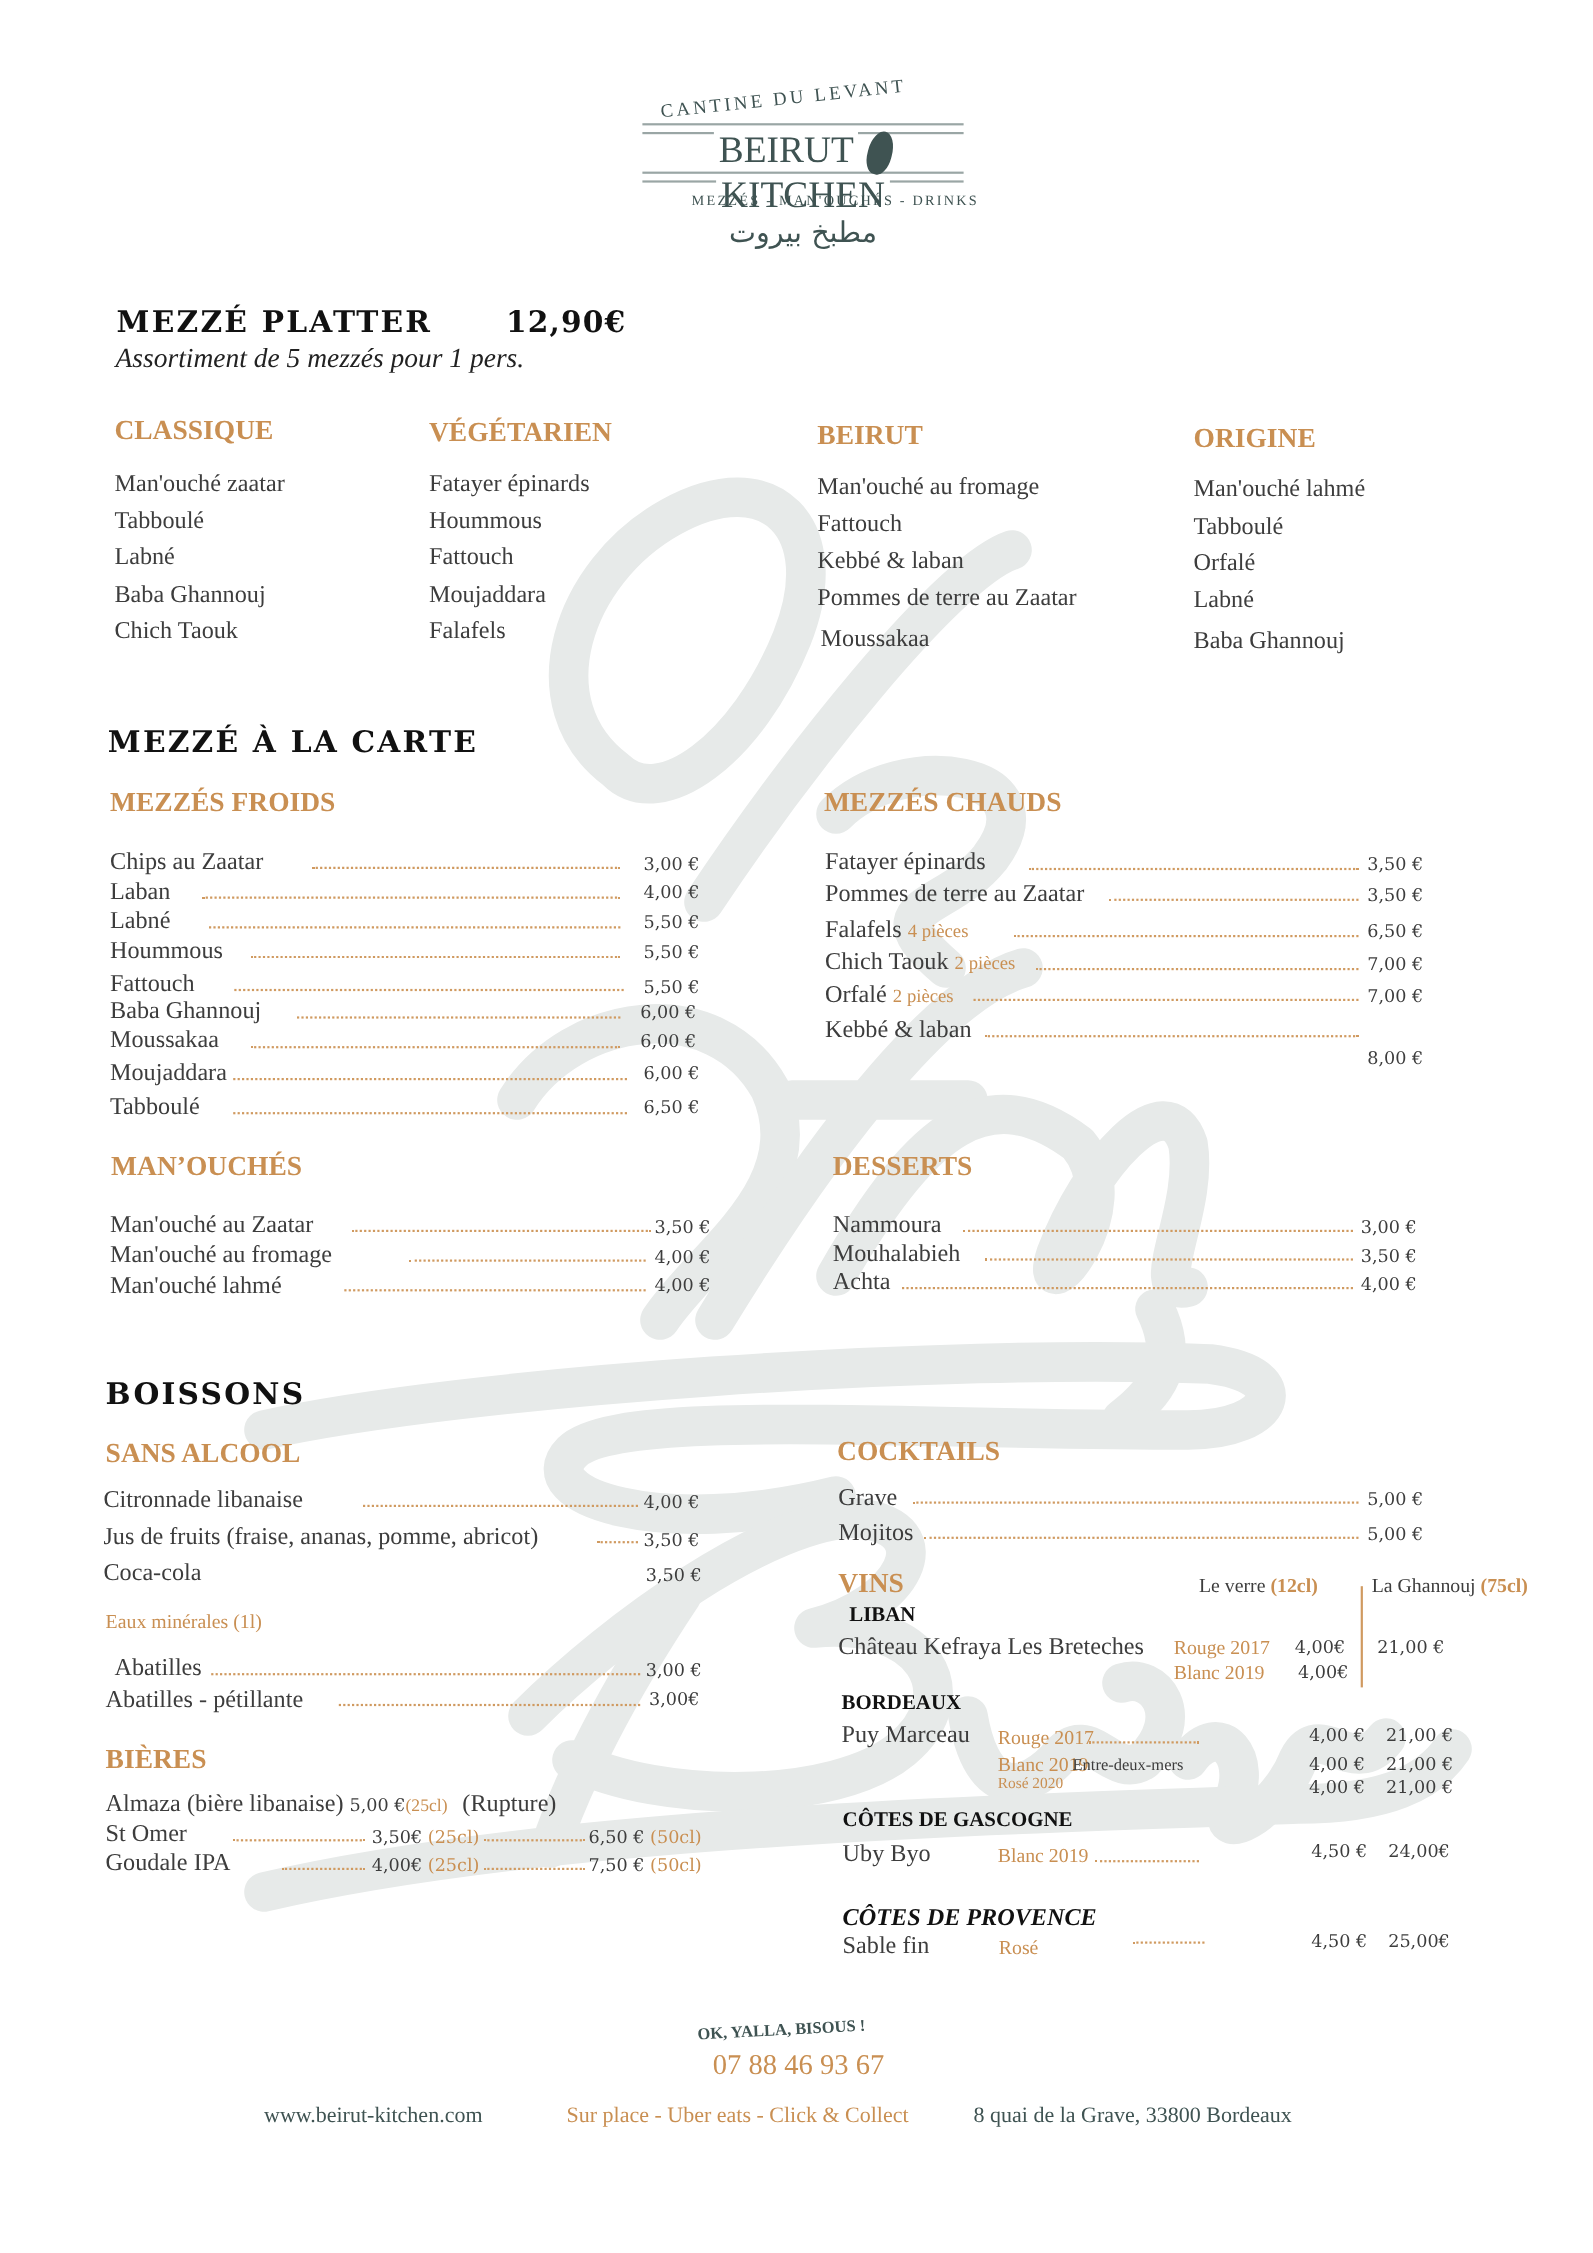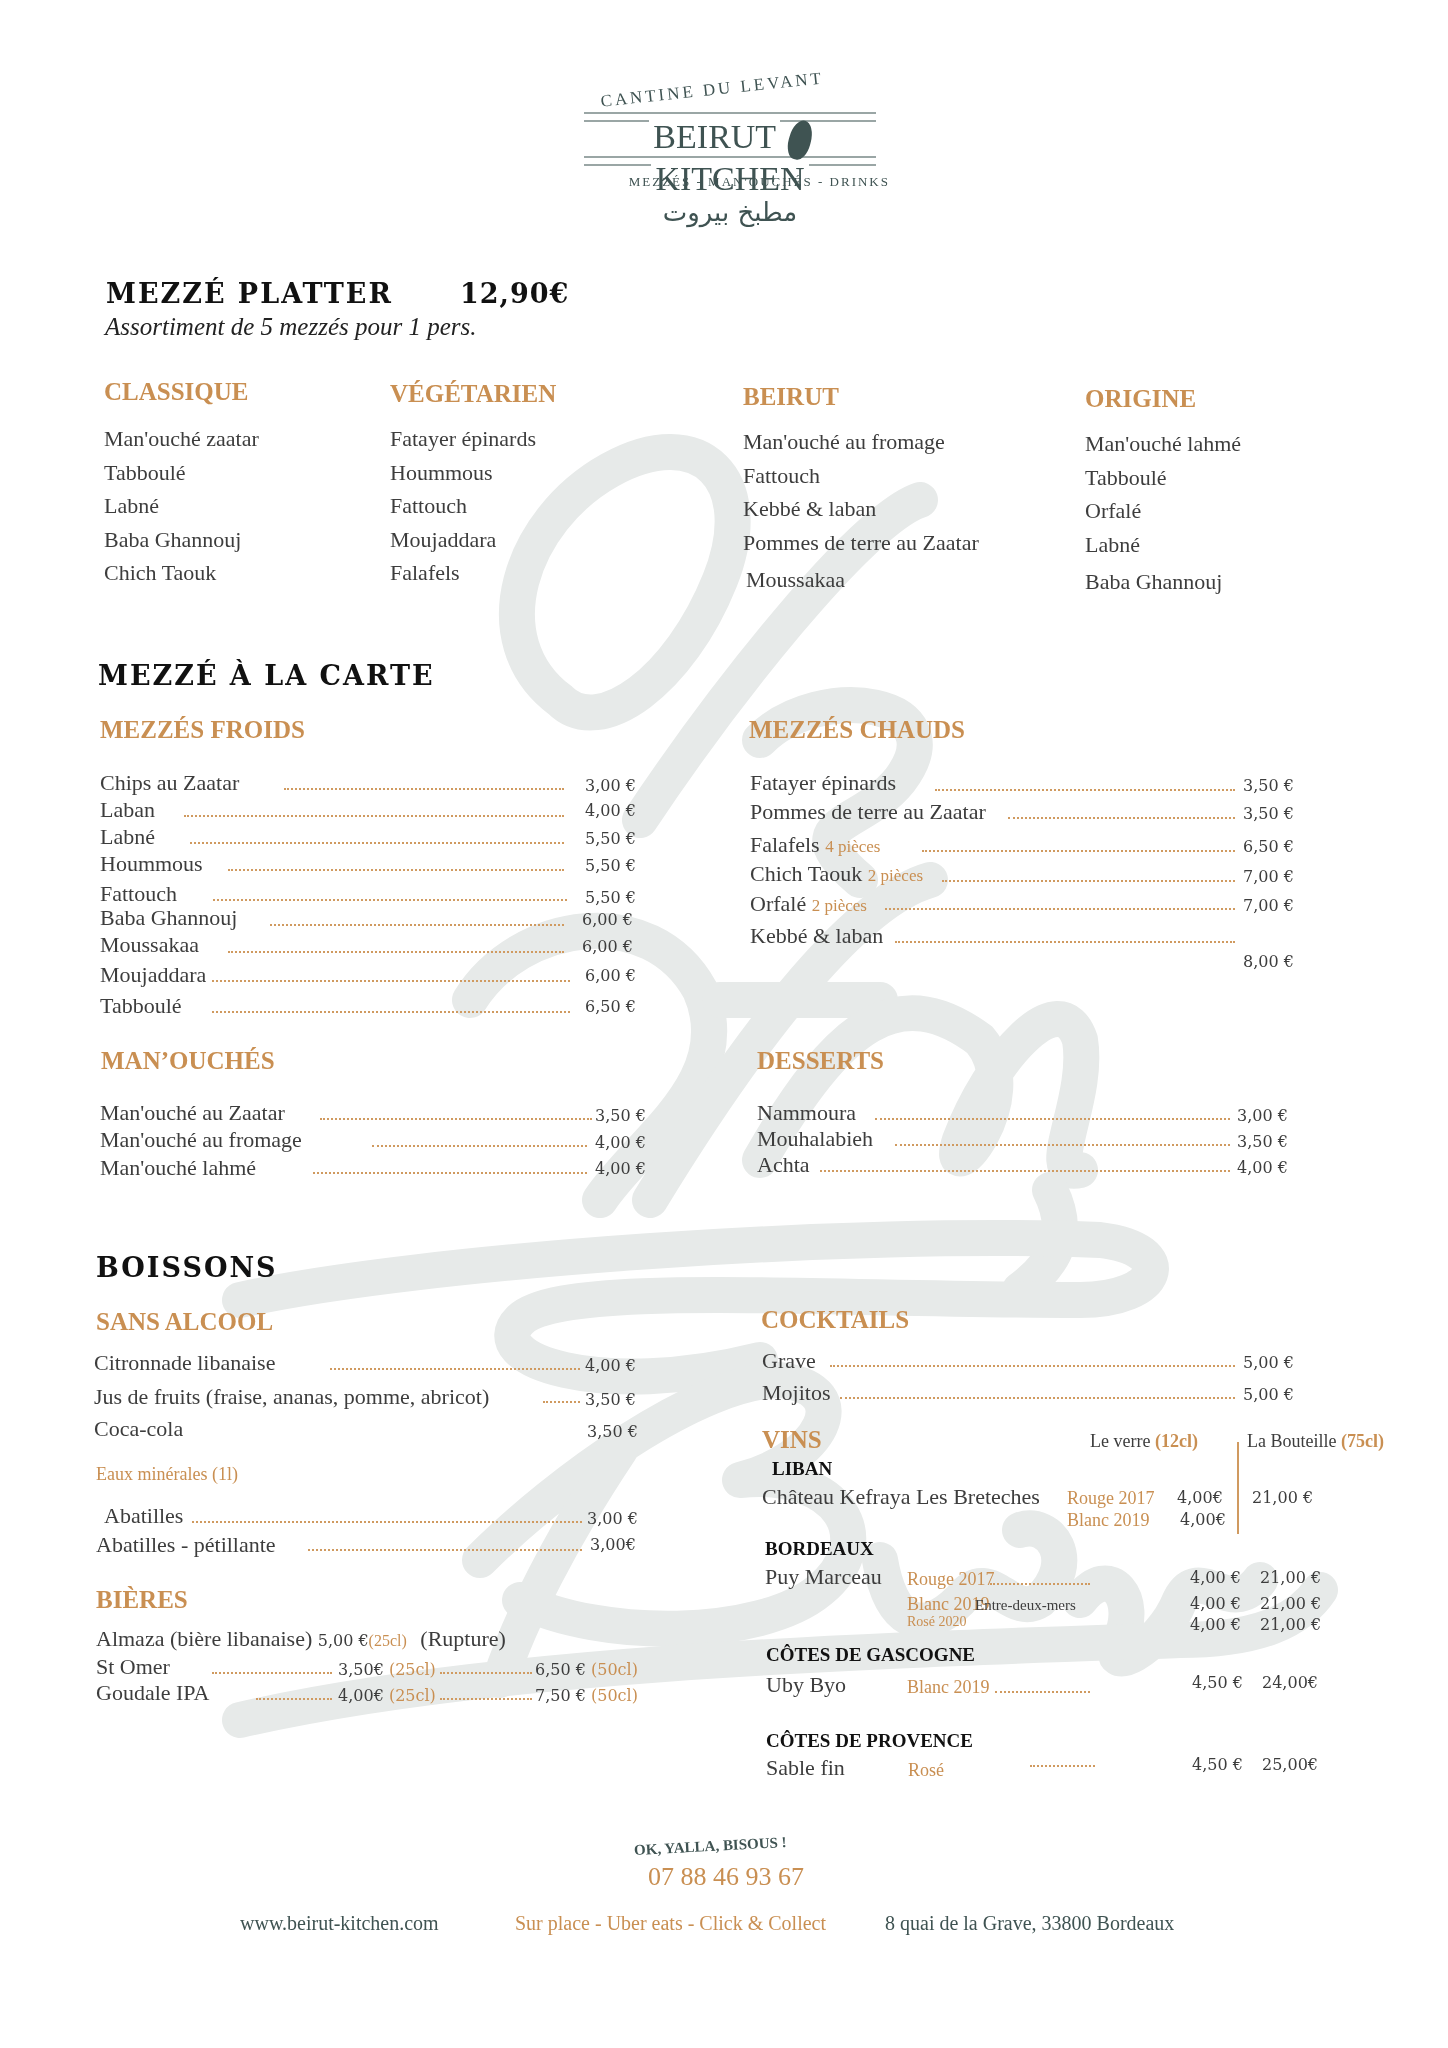--- a/index.html
+++ b/index.html
@@ -260,21 +260,21 @@
   <div class="dots" style="left:830px;top:1365px;width:405px;"></div>
   <div class="row price" style="left:1243px;top:1353px;">5,00 €</div>
 
   <div class="row item" style="left:762px;top:1380px;"><span>Mojitos</span></div>
   <div class="dots" style="left:840px;top:1397px;width:395px;"></div>
   <div class="row price" style="left:1243px;top:1385px;">5,00 €</div>
 </div>
 
 <div class="abs h-gold" style="left:762px;top:1426px;">VINS</div>
 <div class="abs item" style="left:1090px;top:1431px;font-size:18px;white-space:nowrap;"><span>Le verre</span> <span class="gold" style="font-weight:bold;">(12cl)</span></div>
-<div class="abs item" style="left:1247px;top:1431px;font-size:18px;white-space:nowrap;"><span>La Bouteille</span> <span class="gold" style="font-weight:bold;">(75cl)</span></div>
+<div class="abs item" style="left:1247px;top:1431px;font-size:18px;white-space:nowrap;"><span>La Ghannouj</span> <span class="gold" style="font-weight:bold;">(75cl)</span></div>
 <div class="abs" style="left:1237px;top:1442px;width:2px;height:92px;background:#d09a60;"></div>
 
 <div class="abs" style="left:762px;top:1458px;font-family:'Liberation Serif',serif;font-weight:bold;font-size:19px;color:#111;margin-left:10px;">LIBAN</div>
 <div class="abs item" style="left:762px;top:1484px;">Château Kefraya Les Breteches</div>
 <div class="abs gold" style="left:1067px;top:1488px;font-family:'Liberation Serif',serif;font-size:18px;">Rouge 2017</div>
 <div class="abs price" style="left:1177px;top:1488px;">4,00€</div>
 <div class="abs price" style="left:1252px;top:1488px;">21,00 €</div>
 <div class="abs gold" style="left:1067px;top:1510px;font-family:'Liberation Serif',serif;font-size:18px;">Blanc 2019</div>
 <div class="abs price" style="left:1180px;top:1510px;">4,00€</div>
 
@@ -294,21 +294,21 @@
 <div class="abs price" style="left:1190px;top:1615px;">4,00 €</div>
 <div class="abs price" style="left:1260px;top:1615px;">21,00 €</div>
 
 <div class="abs" style="left:766px;top:1644px;font-family:'Liberation Serif',serif;font-weight:bold;font-size:19px;color:#111;">CÔTES DE GASCOGNE</div>
 <div class="abs item" style="left:766px;top:1672px;">Uby Byo</div>
 <div class="abs gold" style="left:907px;top:1677px;font-family:'Liberation Serif',serif;font-size:18px;">Blanc 2019</div>
 <div class="dots" style="left:995px;top:1691px;width:95px;"></div>
 <div class="abs price" style="left:1192px;top:1673px;">4,50 €</div>
 <div class="abs price" style="left:1262px;top:1673px;">24,00€</div>
 
-<div class="abs" style="left:766px;top:1730px;font-family:'Liberation Serif',serif;font-weight:bold;font-size:19px;color:#111;">CÔTES DE PROVENCE</div>
+<div class="abs" style="left:766px;top:1730px;font-family:'Liberation Serif',serif;font-weight:bold;font-size:22px;color:#111;font-style:italic;">CÔTES DE PROVENCE</div>
 <div class="abs item" style="left:766px;top:1755px;">Sable fin</div>
 <div class="abs gold" style="left:908px;top:1760px;font-family:'Liberation Serif',serif;font-size:18px;">Rosé</div>
 <div class="dots" style="left:1030px;top:1765px;width:65px;"></div>
 <div class="abs price" style="left:1192px;top:1755px;">4,50 €</div>
 <div class="abs price" style="left:1262px;top:1755px;">25,00€</div>
 
 <div class="abs" style="left:634px;top:1838px;font-family:'Liberation Serif',serif;font-weight:bold;font-size:15px;color:#3f5352;transform:rotate(-3deg);">OK, YALLA, BISOUS !</div>
 <div class="abs gold" style="left:648px;top:1862px;font-family:'Liberation Serif',serif;font-size:26px;">07 88 46 93 67</div>
 <div class="abs" style="left:240px;top:1912px;font-family:'Liberation Serif',serif;font-size:20px;color:#3f5352;">www.beirut-kitchen.com</div>
 <div class="abs gold" style="left:515px;top:1912px;font-family:'Liberation Serif',serif;font-size:20px;">Sur place - Uber eats - Click &amp; Collect</div>

